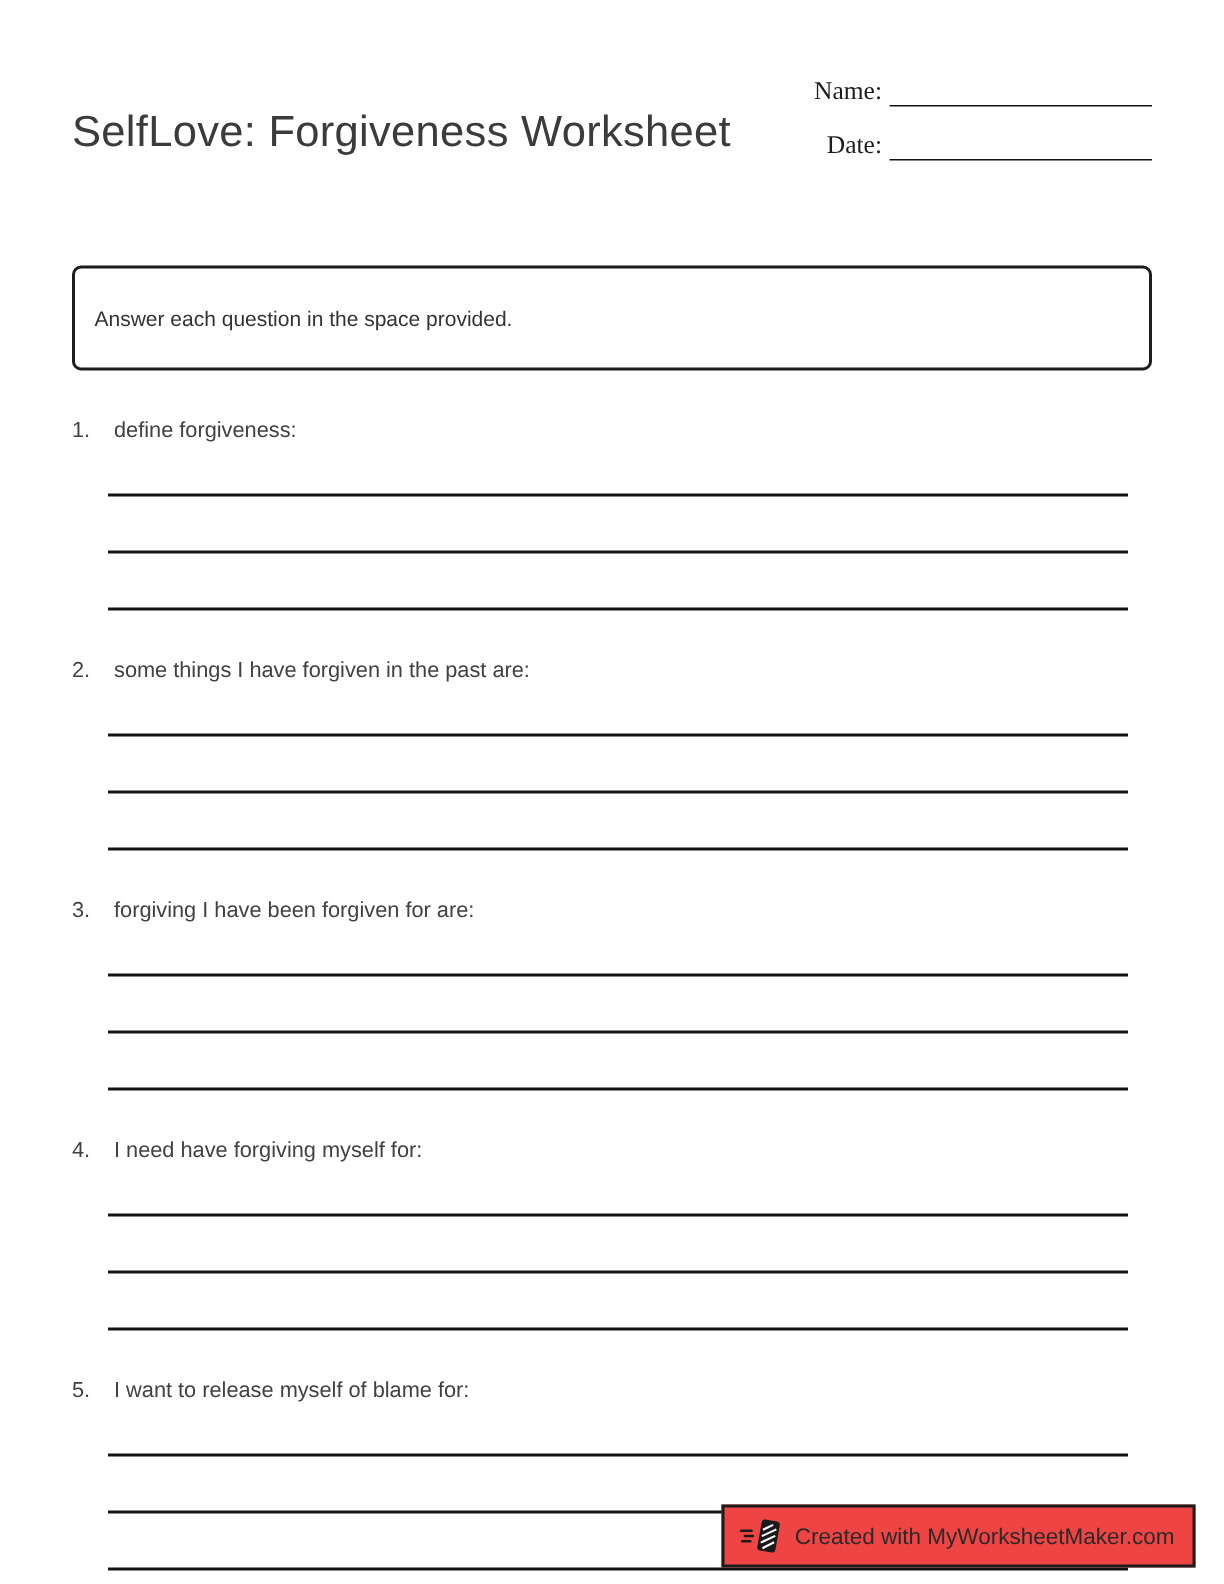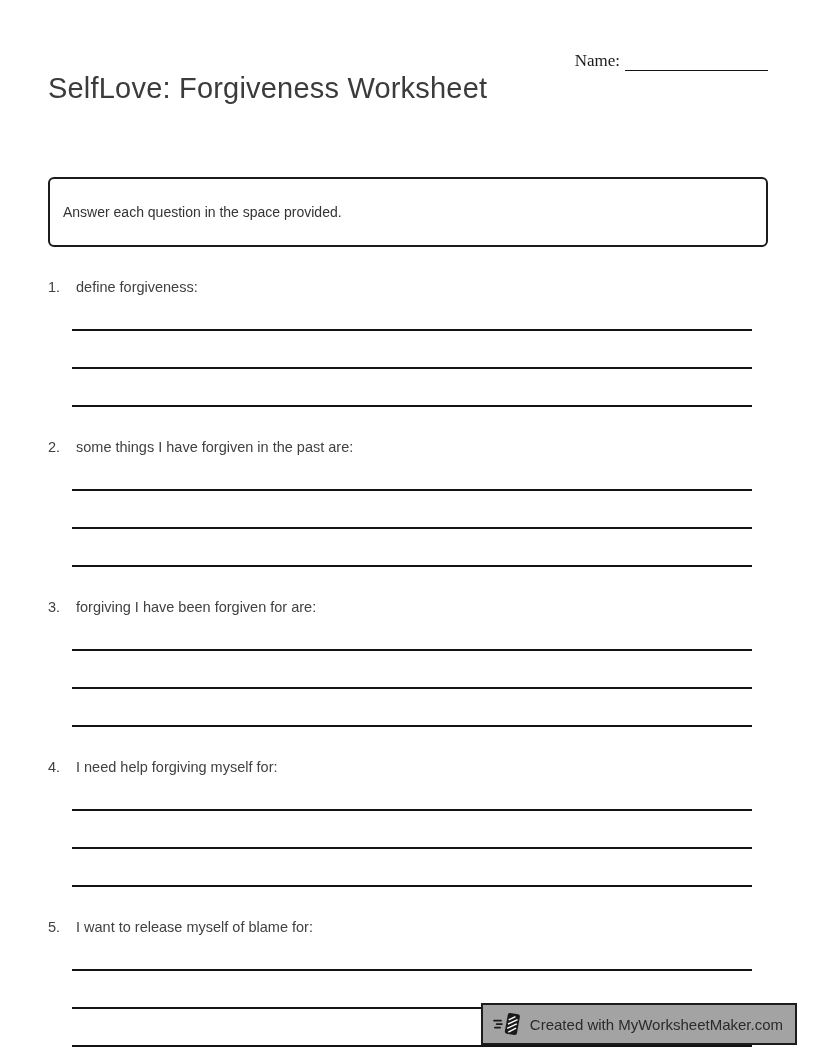--- a/index.html
+++ b/index.html
@@ -29,21 +29,20 @@
   }
   .name-date { width: 232px; margin-top: 6px; }
   .nd-row { display: flex; align-items: flex-end; margin-bottom: 15px; }
   .nd-label {
     font-family: "Liberation Serif", "DejaVu Serif", serif;
     font-size: 17px;
     color: var(--serif-text, #1c1c1c);
     width: 52px;
     text-align: right;
     flex: 0 0 auto;
-    margin-left: 32px;
   }
   .nd-line {
     flex: 1 1 auto;
     margin-left: 5px;
     height: 20px;
     border-bottom: 1.5px solid var(--rule-line, #141414);
   }
 
   
   .instruction-box {
@@ -67,37 +66,41 @@
   .answer-line:first-child { height: 32px; }
 
   
   .footer-badge {
     position: absolute;
     right: 19px;
     bottom: 11px;
     height: 42px;
     box-sizing: border-box;
     border: 2px solid var(--border, #1c1c1c);
-    background: #a3a3a3;
+    background: #ef4444;
     display: flex;
     align-items: center;
     padding: 0 12px 0 10px;
     text-decoration: none;
   }
   .footer-icon { width: 30px; height: 28px; margin-right: 7px; flex: 0 0 auto; }
   .footer-text { font-size: 15px; color: #2a2a2a; white-space: nowrap; }
 </style>
 </head>
 <body>
 
 <div class="header">
   <div class="page-title">SelfLove: Forgiveness Worksheet</div>
   <div class="name-date">
     <div class="nd-row">
       <span class="nd-label">Name:</span>
+      <span class="nd-line"></span>
+    </div>
+    <div class="nd-row">
+      <span class="nd-label">Date:</span>
       <span class="nd-line"></span>
     </div>
   </div>
 </div>
 
 <div class="instruction-box">
   <span>Answer each question in the space provided.</span>
 </div>
 
 <div class="questions">
@@ -134,21 +137,21 @@
     <div class="answer-lines">
       <div class="answer-line"></div>
       <div class="answer-line"></div>
       <div class="answer-line"></div>
     </div>
   </div>
 
   <div class="question">
     <div class="q-label">
       <span class="q-number">4.</span>
-      <span class="q-text">I need help forgiving myself for:</span>
+      <span class="q-text">I need have forgiving myself for:</span>
     </div>
     <div class="answer-lines">
       <div class="answer-line"></div>
       <div class="answer-line"></div>
       <div class="answer-line"></div>
     </div>
   </div>
 
   <div class="question">
     <div class="q-label">

